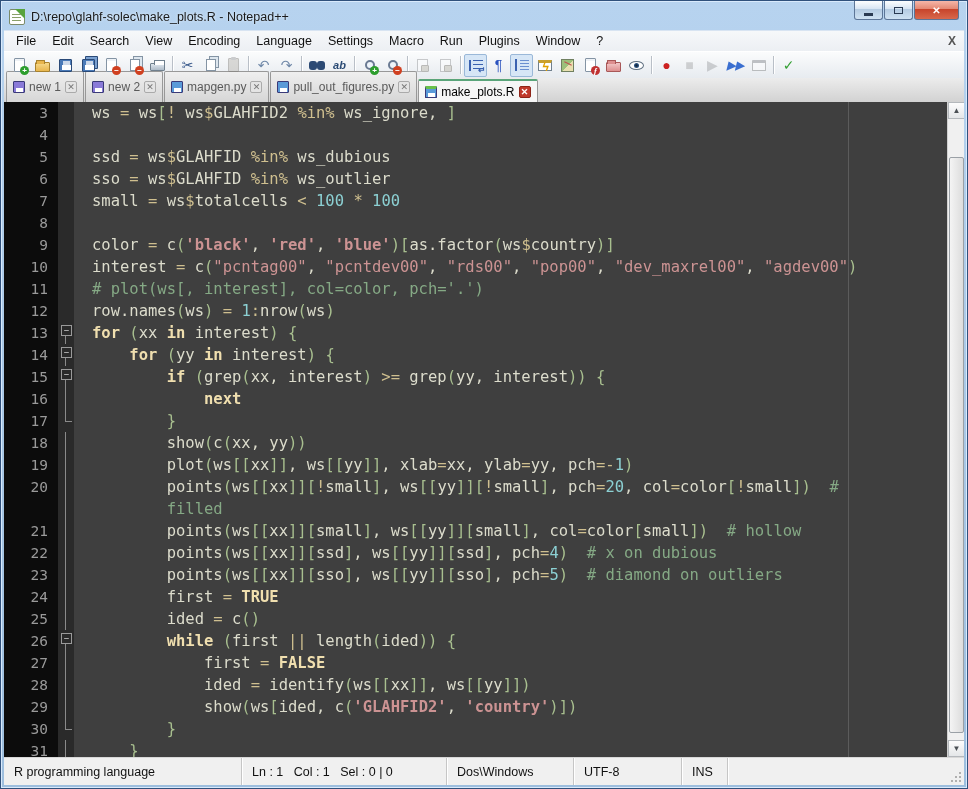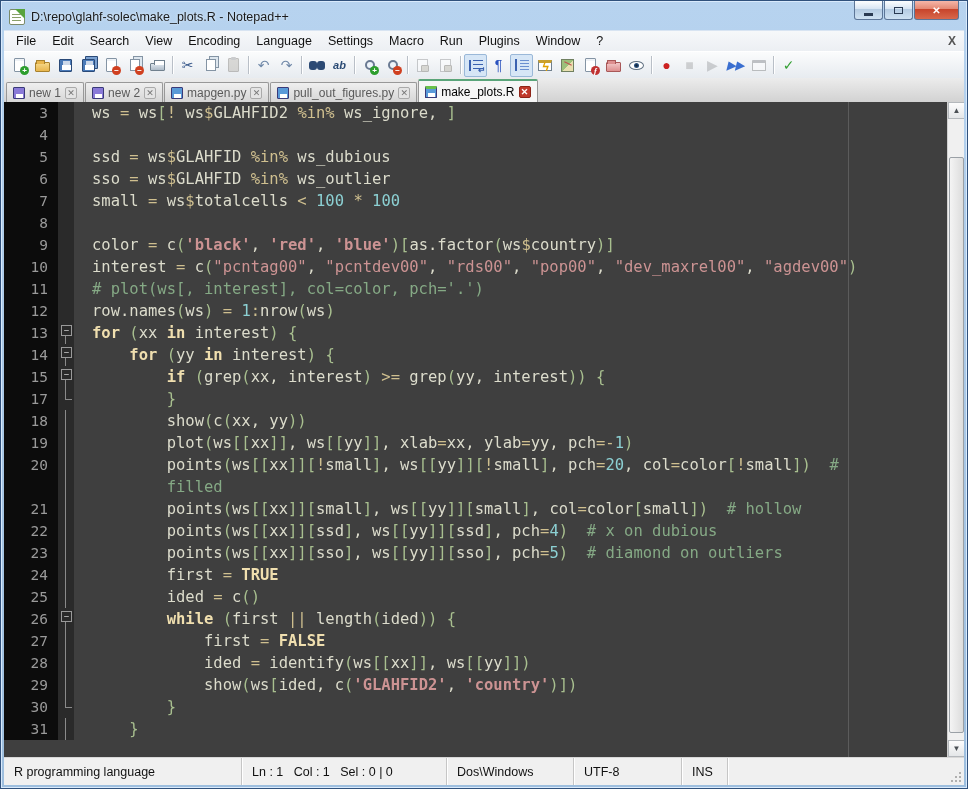--- a/index.html
+++ b/index.html
@@ -65,21 +65,21 @@
   .sh-pagelock::after{content:""; position:absolute; right:-2px; bottom:-1px; width:6px; height:5px; background:#e0b830; border:1px solid #907820; border-radius:1px;}
   .sh-wrap{width:14px; height:11px; border-left:2px solid #3a62b0;}
   .sh-wrap::before{content:""; position:absolute; left:2px; top:0; width:10px; height:1px; background:#3a62b0; box-shadow:0 4px 0 #3a62b0, 0 8px 0 #3a62b0;}
   .sh-wrap::after{content:"↵"; position:absolute; right:-3px; bottom:-4px; color:#3a62b0; font-size:9px; font-weight:bold;}
   .sh-guide{width:13px; height:12px; border-left:2px solid #3a62b0; padding-left:2px;}
   .sh-guide::before{content:""; position:absolute; left:3px; top:1px; width:9px; height:1px; background:#6a90d0; box-shadow:0 3px 0 #6a90d0, 0 6px 0 #6a90d0, 0 9px 0 #6a90d0;}
   .sh-zap{width:14px; height:11px; background:#fff; border:1px solid #70808e; border-top:3px solid #c8a030;}
   .sh-zap::after{content:"ϟ"; position:absolute; left:4px; top:-3px; color:#e0a000; font-weight:bold; font-size:12px;}
   
   .tabbar{height:24px; background:linear-gradient(#ececec,#d2d2d2); display:flex; align-items:flex-end; padding:2px 2px 0 2px; margin:0 3px;}
-  .tab{height:20px; display:flex; align-items:center; gap:4px; padding:0 6px; border:1px solid #989898; border-bottom:none; border-radius:2px 2px 0 0;
+  .tab{height:31px; display:flex; align-items:center; gap:4px; padding:0 6px; border:1px solid #989898; border-bottom:none; border-radius:2px 2px 0 0;
        background:linear-gradient(#efefef,#d6d6d6); margin-right:1px; font-size:12px; color:#5a5a5a;}
   .tab.active{background:#f6f6f6; color:#000; border-top:2px solid #5aa57a; height:23px;}
   .tfl{width:12px; height:12px; position:relative; border-radius:1px; border:1px solid #3a3a78;}
   .tfl::after{content:""; position:absolute; bottom:0; left:2px; width:7px; height:4px; background:#fff;}
   .tfl.purple{background:#8a7ad8;}
   .tfl.blue{background:#5a9ad8;}
   .tfl.green{background:#5a9ad8; border-top:3px solid #6ac04a;}
   .tx{width:12px; height:12px; font-size:9px; line-height:11px; text-align:center; color:#777; border:1px solid #aaa; border-radius:2px; background:#e4e4e4;}
   .tab.active .tx{background:#c0392b; border-color:#8e2418; color:#fff; font-weight:bold;}
   
@@ -303,20 +303,21 @@
         <div class="row"><span class="ln">6</span><span class="fold"></span><span class="code"><span class="d">sso </span><span class="o">=</span><span class="d"> ws</span><span class="o">$</span><span class="d">GLAHFID </span><span class="o">%in%</span><span class="d"> ws_outlier</span></span></div>
         <div class="row"><span class="ln">7</span><span class="fold"></span><span class="code"><span class="d">small </span><span class="o">=</span><span class="d"> ws</span><span class="o">$</span><span class="d">totalcells </span><span class="o">&lt;</span><span class="d"> </span><span class="n">100</span><span class="d"> </span><span class="o">*</span><span class="d"> </span><span class="n">100</span></span></div>
         <div class="row"><span class="ln">8</span><span class="fold"></span><span class="code"></span></div>
         <div class="row"><span class="ln">9</span><span class="fold"></span><span class="code"><span class="d">color </span><span class="o">=</span><span class="d"> c</span><span class="b">(</span><span class="sb">'black'</span><span class="d">, </span><span class="sb">'red'</span><span class="d">, </span><span class="sb">'blue'</span><span class="b">)[</span><span class="d">as.factor</span><span class="b">(</span><span class="d">ws</span><span class="o">$</span><span class="d">country</span><span class="b">)]</span></span></div>
         <div class="row"><span class="ln">10</span><span class="fold"></span><span class="code"><span class="d">interest </span><span class="o">=</span><span class="d"> c</span><span class="b">(</span><span class="s">"pcntag00"</span><span class="d">, </span><span class="s">"pcntdev00"</span><span class="d">, </span><span class="s">"rds00"</span><span class="d">, </span><span class="s">"pop00"</span><span class="d">, </span><span class="s">"dev_maxrel00"</span><span class="d">, </span><span class="s">"agdev00"</span><span class="b">)</span></span></div>
         <div class="row"><span class="ln">11</span><span class="fold"></span><span class="code"><span class="c"># plot(ws[, interest], col=color, pch='.')</span></span></div>
         <div class="row"><span class="ln">12</span><span class="fold"></span><span class="code"><span class="d">row.names</span><span class="b">(</span><span class="d">ws</span><span class="b">)</span><span class="d"> </span><span class="o">=</span><span class="d"> </span><span class="n">1</span><span class="o">:</span><span class="d">nrow</span><span class="b">(</span><span class="d">ws</span><span class="b">)</span></span></div>
         <div class="row"><span class="ln">13</span><span class="fold box"></span><span class="code"><span class="k">for</span><span class="d"> </span><span class="b">(</span><span class="d">xx </span><span class="k">in</span><span class="d"> interest</span><span class="b">)</span><span class="d"> </span><span class="b">{</span></span></div>
         <div class="row"><span class="ln">14</span><span class="fold box"></span><span class="code"><span class="d">    </span><span class="k">for</span><span class="d"> </span><span class="b">(</span><span class="d">yy </span><span class="k">in</span><span class="d"> interest</span><span class="b">)</span><span class="d"> </span><span class="b">{</span></span></div>
         <div class="row"><span class="ln">15</span><span class="fold box"></span><span class="code"><span class="d">        </span><span class="k">if</span><span class="d"> </span><span class="b">(</span><span class="d">grep</span><span class="b">(</span><span class="d">xx, interest</span><span class="b">)</span><span class="d"> </span><span class="o">&gt;=</span><span class="d"> grep</span><span class="b">(</span><span class="d">yy, interest</span><span class="b">))</span><span class="d"> </span><span class="b">{</span></span></div>
+        <div class="row"><span class="ln">16</span><span class="fold line"></span><span class="code"><span class="d">            </span><span class="k">next</span></span></div>
         <div class="row"><span class="ln">17</span><span class="fold tick"></span><span class="code"><span class="d">        </span><span class="b">}</span></span></div>
         <div class="row"><span class="ln">18</span><span class="fold line"></span><span class="code"><span class="d">        show</span><span class="b">(</span><span class="d">c</span><span class="b">(</span><span class="d">xx, yy</span><span class="b">))</span></span></div>
         <div class="row"><span class="ln">19</span><span class="fold line"></span><span class="code"><span class="d">        plot</span><span class="b">(</span><span class="d">ws</span><span class="b">[[</span><span class="d">xx</span><span class="b">]]</span><span class="d">, ws</span><span class="b">[[</span><span class="d">yy</span><span class="b">]]</span><span class="d">, xlab</span><span class="o">=</span><span class="d">xx, ylab</span><span class="o">=</span><span class="d">yy, pch</span><span class="o">=-</span><span class="n">1</span><span class="b">)</span></span></div>
         <div class="row"><span class="ln">20</span><span class="fold line"></span><span class="code"><span class="d">        points</span><span class="b">(</span><span class="d">ws</span><span class="b">[[</span><span class="d">xx</span><span class="b">]][</span><span class="o">!</span><span class="d">small</span><span class="b">]</span><span class="d">, ws</span><span class="b">[[</span><span class="d">yy</span><span class="b">]][</span><span class="o">!</span><span class="d">small</span><span class="b">]</span><span class="d">, pch</span><span class="o">=</span><span class="n">20</span><span class="d">, col</span><span class="o">=</span><span class="d">color</span><span class="b">[</span><span class="o">!</span><span class="d">small</span><span class="b">])</span><span class="d">  </span><span class="c">#</span></span></div>
         <div class="row"><span class="ln"></span><span class="fold line"></span><span class="code"><span class="d">        </span><span class="c">filled</span></span></div>
         <div class="row"><span class="ln">21</span><span class="fold line"></span><span class="code"><span class="d">        points</span><span class="b">(</span><span class="d">ws</span><span class="b">[[</span><span class="d">xx</span><span class="b">]][</span><span class="d">small</span><span class="b">]</span><span class="d">, ws</span><span class="b">[[</span><span class="d">yy</span><span class="b">]][</span><span class="d">small</span><span class="b">]</span><span class="d">, col</span><span class="o">=</span><span class="d">color</span><span class="b">[</span><span class="d">small</span><span class="b">])</span><span class="d">  </span><span class="c"># hollow</span></span></div>
         <div class="row"><span class="ln">22</span><span class="fold line"></span><span class="code"><span class="d">        points</span><span class="b">(</span><span class="d">ws</span><span class="b">[[</span><span class="d">xx</span><span class="b">]][</span><span class="d">ssd</span><span class="b">]</span><span class="d">, ws</span><span class="b">[[</span><span class="d">yy</span><span class="b">]][</span><span class="d">ssd</span><span class="b">]</span><span class="d">, pch</span><span class="o">=</span><span class="n">4</span><span class="b">)</span><span class="d">  </span><span class="c"># x on dubious</span></span></div>
         <div class="row"><span class="ln">23</span><span class="fold line"></span><span class="code"><span class="d">        points</span><span class="b">(</span><span class="d">ws</span><span class="b">[[</span><span class="d">xx</span><span class="b">]][</span><span class="d">sso</span><span class="b">]</span><span class="d">, ws</span><span class="b">[[</span><span class="d">yy</span><span class="b">]][</span><span class="d">sso</span><span class="b">]</span><span class="d">, pch</span><span class="o">=</span><span class="n">5</span><span class="b">)</span><span class="d">  </span><span class="c"># diamond on outliers</span></span></div>
         <div class="row"><span class="ln">24</span><span class="fold line"></span><span class="code"><span class="d">        first </span><span class="o">=</span><span class="d"> </span><span class="k">TRUE</span></span></div>
         <div class="row"><span class="ln">25</span><span class="fold line"></span><span class="code"><span class="d">        ided </span><span class="o">=</span><span class="d"> c</span><span class="b">()</span></span></div>

